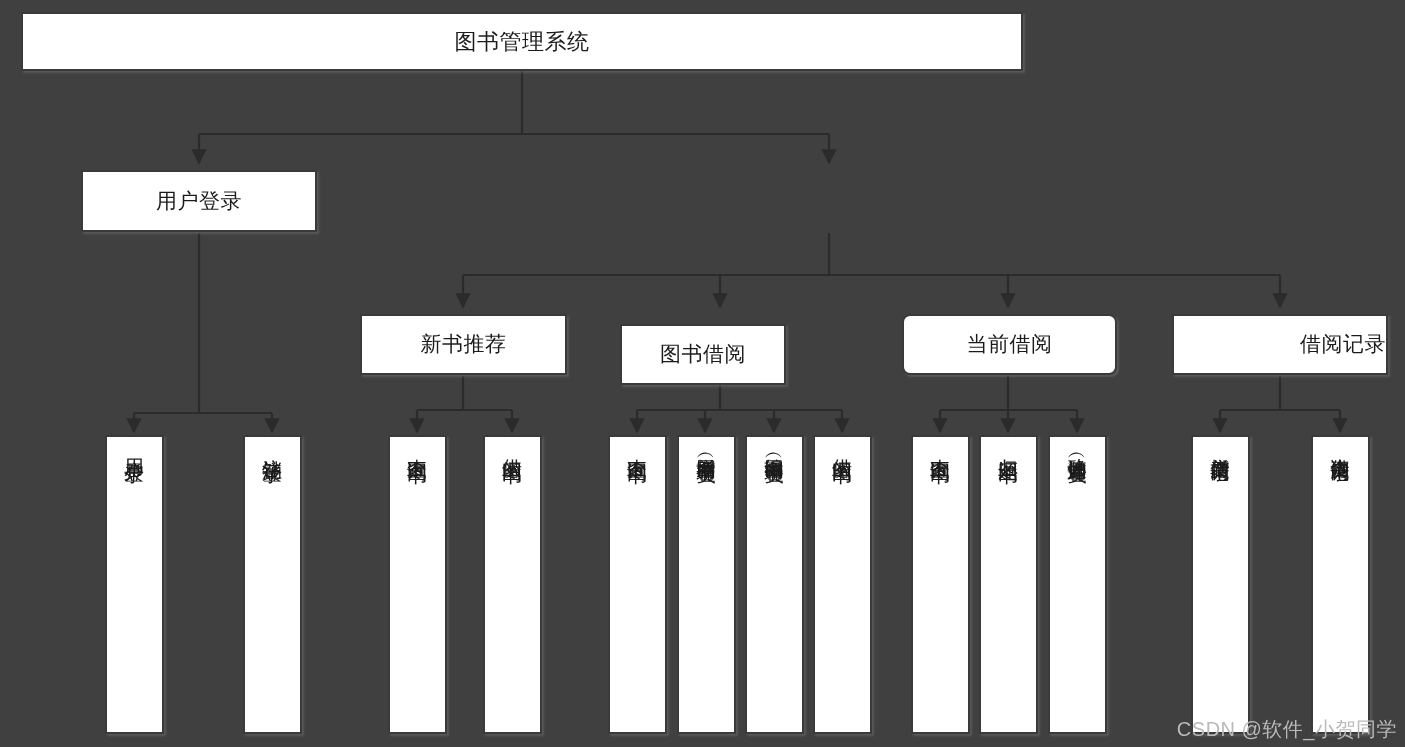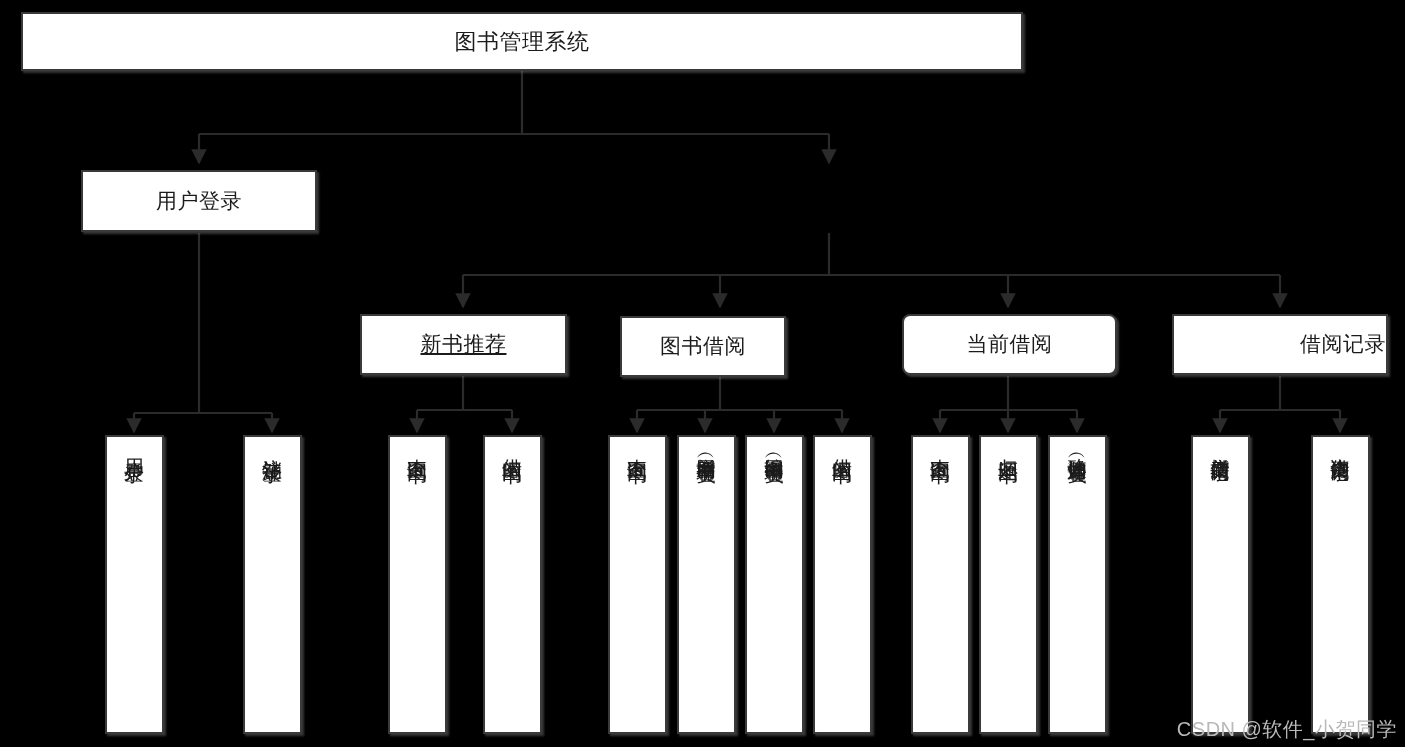--- a/index.html
+++ b/index.html
@@ -8,21 +8,21 @@
     padding: 0;
     background: #ffffff;
   }
   body {
     font-family: "Liberation Sans", "DejaVu Sans", sans-serif;
   }
   #diagram-root {
     position: relative;
     width: 1405px;
     height: 747px;
-    background: #000000;
+    background: #404040;
     overflow: hidden;
   }
   #edge-layer {
     position: absolute;
     left: 0;
     top: 0;
     width: 1405px;
     height: 747px;
     pointer-events: none;
   }
@@ -137,25 +137,25 @@
 
   <div class="node horiz root" style="left:21px; top:12px; width:1002px; height:59px;">
     <span class="label">图书管理系统</span>
   </div>
 
   <div class="node horiz" style="left:81px; top:170px; width:236px; height:62px;">
     <span class="label">用户登录</span>
   </div>
 
 
-  <div class="node horiz" style="left:360px; top:314px; width:207px; height:61px;text-decoration:underline;">
+  <div class="node horiz" style="left:360px; top:314px; width:207px; height:61px;">
     <span class="label">新书推荐</span>
   </div>
 
-  <div class="node horiz" style="left:620px; top:316px; width:166px; height:61px;">
+  <div class="node horiz" style="left:620px; top:324px; width:166px; height:61px;">
     <span class="label">图书借阅</span>
   </div>
 
   <div class="node horiz" style="left:902px; top:314px; width:215px; height:61px;border-radius:8px;">
     <span class="label">当前借阅</span>
   </div>
 
   <div class="node horiz" style="left:1172px; top:314px; width:216px; height:61px;justify-content:flex-end;">
     <span class="label">借阅记录</span>
   </div>

